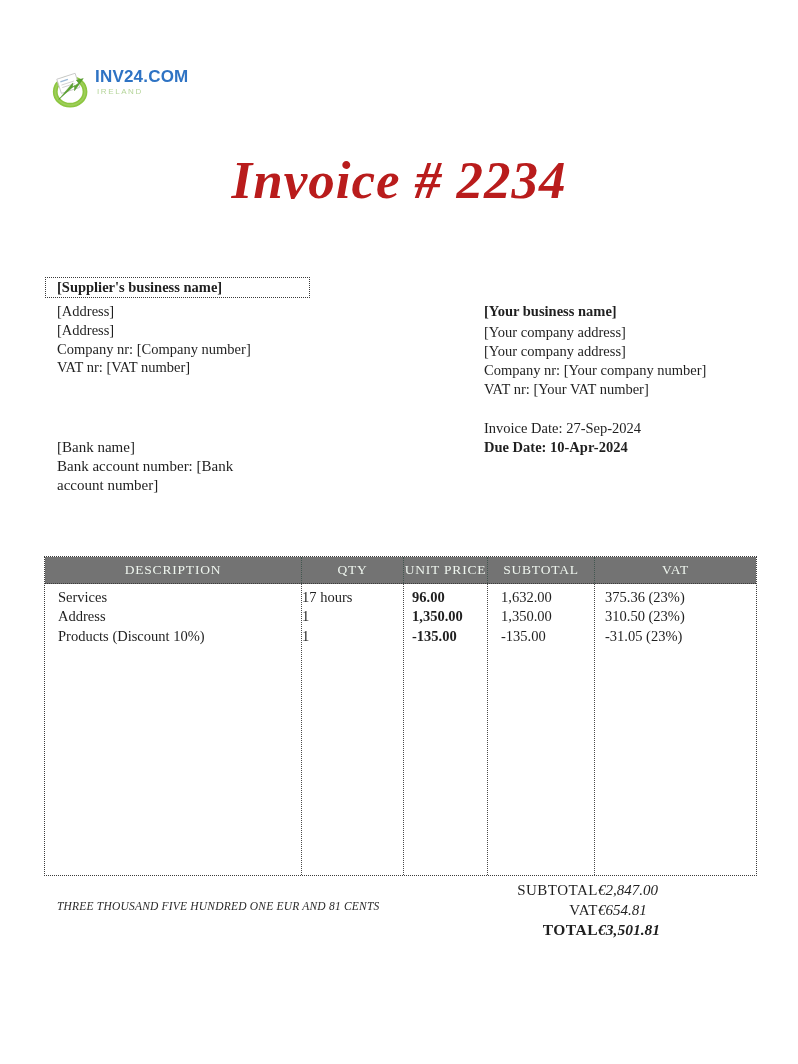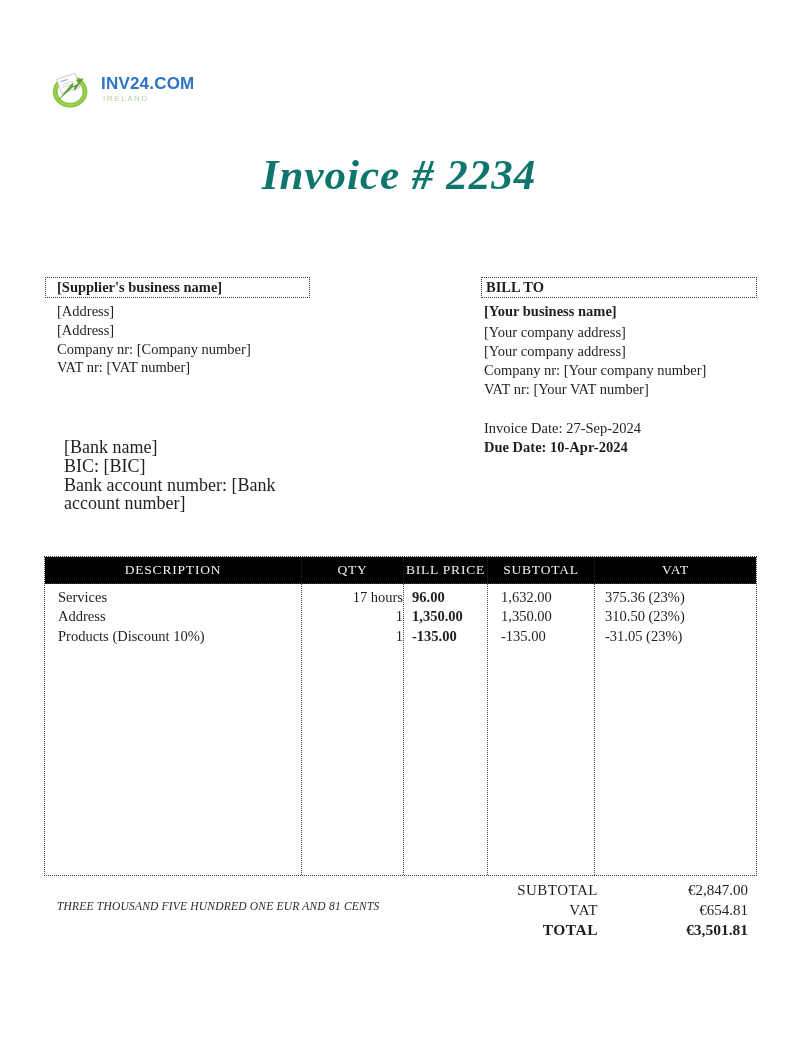--- a/index.html
+++ b/index.html
@@ -2,79 +2,79 @@
 <html><head>
 <meta charset="utf-8">
 <style>
   html, body { margin:0; padding:0; background:#ffffff; }
   .page {
     position:relative; width:798px; height:1064px; background:#ffffff;
     font-family:"Liberation Serif", serif; color:#1f1f1f; overflow:hidden;
   }
 
   
-  .logo { position:absolute; left:50px; top:68px; display:flex; align-items:center; gap:9px; }
+  .logo { position:absolute; left:50px; top:68px; display:flex; align-items:flex-start; gap:3px; }
   .logo-icon { width:42px; height:42px; }
   .logo-text { display:flex; flex-direction:column; line-height:1; }
   .brand { font-family:"Liberation Sans", sans-serif; font-weight:bold; font-size:17px; color:#2e73c4; letter-spacing:0.2px; }
   .country { font-family:"Liberation Sans", sans-serif; font-size:8px; color:#b5d59a; letter-spacing:1.6px; margin:3px 0 0 2px; }
 
   
   .title {
     position:absolute; top:150px; left:0; width:100%; text-align:center;
-    font-size:43px; font-weight:bold; font-style:italic; color:#0f766e; letter-spacing:1px;
+    font-size:53px; font-weight:bold; font-style:italic; color:#b91c1c; letter-spacing:1px;
   }
 
   
   .supplier-box {
     position:absolute; left:45px; top:277px; width:252px; height:18px;
     border:1px dotted #3a3a3a; font-weight:bold; font-size:14.5px; padding:1px 0 0 11px;
   }
   .supplier-lines { position:absolute; left:57px; top:302px; font-size:14.5px; line-height:18.8px; }
-  .bank-lines { position:absolute; left:64px; top:438px; width:218px; font-size:18px; line-height:18.8px; }
+  .bank-lines { position:absolute; left:57px; top:438px; width:218px; font-size:15px; line-height:18.8px; }
 
   
   .billto-box {
     position:absolute; left:481px; top:277px; width:270px; height:18px;
     border:1px dotted #3a3a3a; font-weight:bold; font-size:14.5px; padding:1px 0 0 4px;
   }
   .billto-name { position:absolute; left:484px; top:303px; font-weight:bold; font-size:14.5px; }
   .billto-lines { position:absolute; left:484px; top:323px; font-size:14.5px; line-height:19px; }
   .dates { position:absolute; left:484px; top:419px; font-size:14.5px; line-height:19px; }
   .due-bold { font-weight:bold; }
 
   
   .invoice-table { position:absolute; left:44px; top:556px; width:711px; border:1px dotted #3c3c3c; }
-  .thead { display:flex; height:26px; background:#000000; border-bottom:1px dotted #3c3c3c; }
+  .thead { display:flex; height:26px; background:#737373; border-bottom:1px dotted #3c3c3c; }
   .th {
     display:flex; align-items:center; justify-content:center; box-sizing:border-box;
     color:#eef5ee; font-size:13.5px; letter-spacing:0.8px;
   }
   .thead .th { border-right:1px dotted rgba(40,70,60,0.65); }
   .thead .th.last { border-right:none; }
   .tbody { display:flex; height:291px; }
   .tcol { box-sizing:border-box; padding-top:5px; border-right:1px dotted #4a4a4a; }
   .tcol.last { border-right:none; }
   .col-desc { width:257px; }
   .col-qty  { width:102px; }
   .col-unit { width:84px; }
   .col-sub  { width:107px; }
   .col-vat  { flex:1; }
   .cell { height:19.4px; font-size:14.5px; white-space:nowrap; }
   .col-desc .cell { padding-left:13px; }
-  .col-qty  .cell { text-align:right; }
+  .col-qty  .cell { text-align:left; }
   .col-unit .cell { padding-left:8px;font-weight:bold; }
   .col-sub  .cell { padding-left:13px; }
   .col-vat  .cell { padding-left:10px; }
 
   
   .totals { position:absolute; top:880px; left:0; width:748px; }
   .t-row { display:flex; justify-content:flex-end; align-items:center; height:20px; }
   .t-label { width:200px; text-align:right; font-size:15px; letter-spacing:0.5px; }
-  .t-value { width:150px; text-align:right; font-size:15px; }
+  .t-value { width:150px; text-align:left; font-size:15px;font-style:italic; }
   .t-row.total .t-label, .t-row.total .t-value { font-weight:bold; font-size:15.5px; }
 
   .amount-words {
     position:absolute; left:57px; top:900px; width:340px;
     font-size:11.5px; font-style:italic; color:#2a2a2a; letter-spacing:0.2px;
   }
 </style>
 </head>
 <body>
 
@@ -102,42 +102,40 @@
 
   <div class="supplier-box">[Supplier's business name]</div>
   <div class="supplier-lines">
     <div>[Address]</div>
     <div>[Address]</div>
     <div>Company nr: [Company number]</div>
     <div>VAT nr: [VAT number]</div>
   </div>
   <div class="bank-lines">
     <div>[Bank name]</div>
-    <div>BIC: [BIC]</div>
     <div>Bank account number: [Bank account number]</div>
   </div>
 
-  <div class="billto-box">BILL TO</div>
   <div class="billto-name">[Your business name]</div>
   <div class="billto-lines">
     <div>[Your company address]</div>
     <div>[Your company address]</div>
     <div>Company nr: [Your company number]</div>
     <div>VAT nr: [Your VAT number]</div>
   </div>
   <div class="dates">
     <div>Invoice Date: 27-Sep-2024</div>
     <div class="due-bold">Due Date: 10-Apr-2024</div>
   </div>
 
   <div class="invoice-table">
     <div class="thead">
       <div class="th col-desc">DESCRIPTION</div>
       <div class="th col-qty">QTY</div>
-      <div class="th col-unit">BILL PRICE</div>
+      <div class="th col-unit">UNIT PRICE</div>
       <div class="th col-sub">SUBTOTAL</div>
       <div class="th col-vat last">VAT</div>
     </div>
     <div class="tbody">
       <div class="tcol col-desc">
         <div class="cell">Services</div>
         <div class="cell">Address</div>
         <div class="cell">Products (Discount 10%)</div>
       </div>
       <div class="tcol col-qty">

